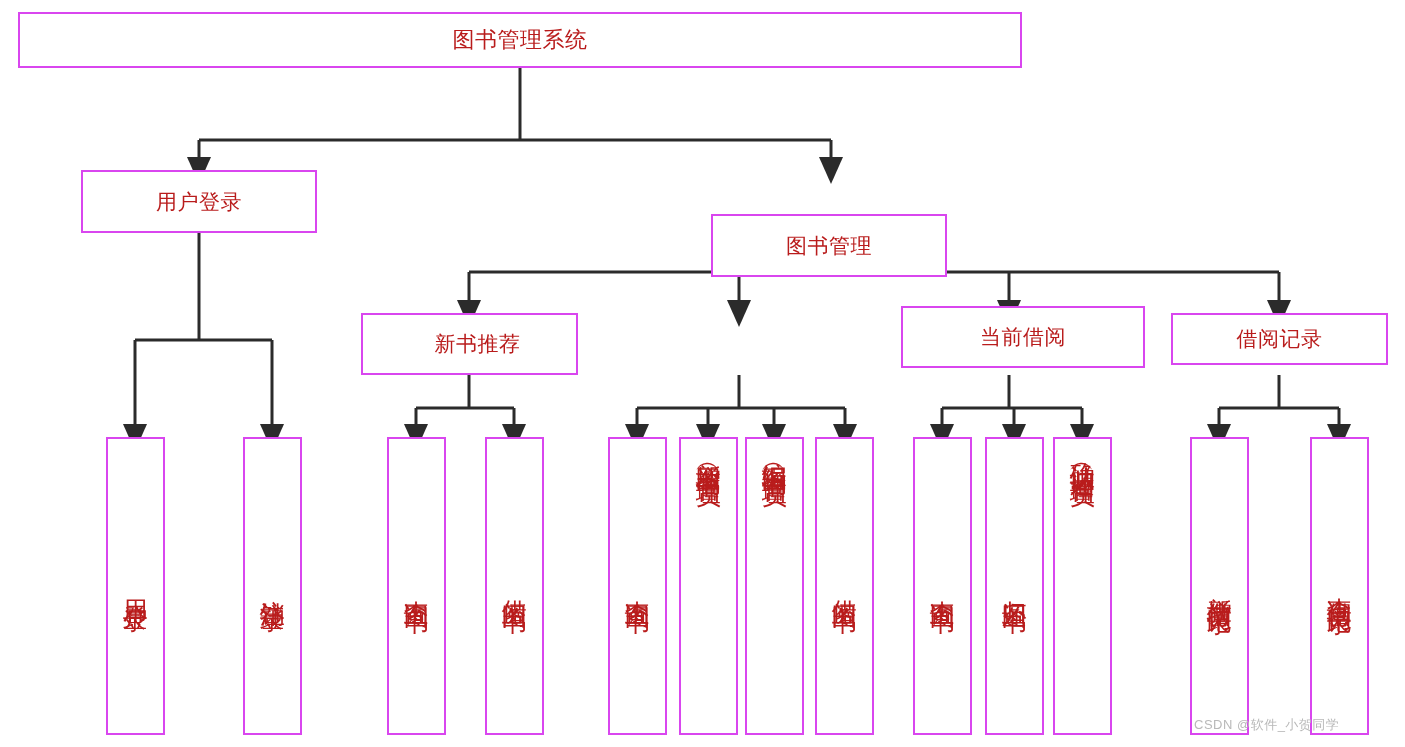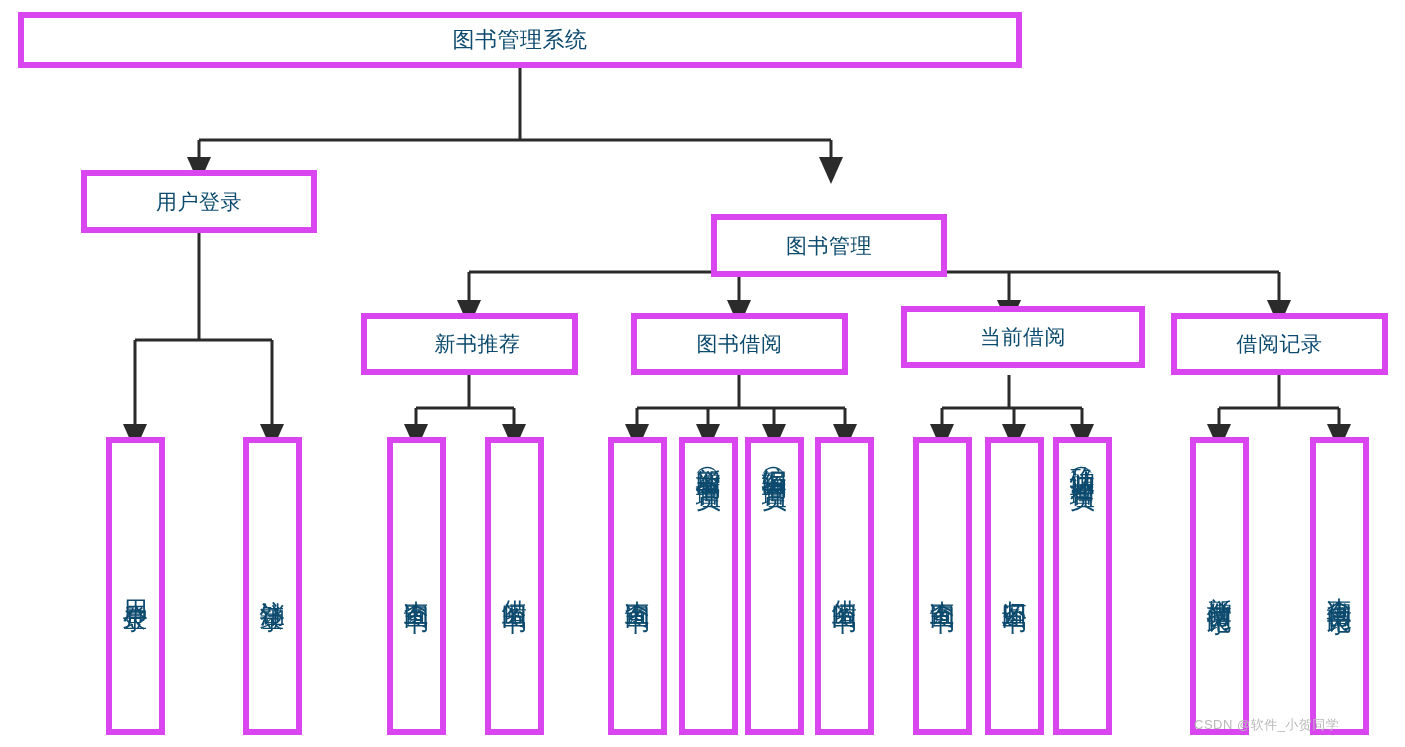--- a/index.html
+++ b/index.html
@@ -22,25 +22,25 @@
     left: 0;
     top: 0;
     width: 1405px;
     height: 747px;
     pointer-events: none;
   }
   .node {
     position: absolute;
     box-sizing: border-box;
     background: #ffffff;
-    border: 6px solid #d946ef;
+    border: 2px solid #d946ef;
     display: flex;
     align-items: center;
     justify-content: center;
-    color: #0c4a6e;
+    color: #b91c1c;
   }
   .node-h {
     font-size: 21px;
     letter-spacing: 0.5px;
     line-height: 1.1;
     white-space: nowrap;
   }
   .node-root {
     font-size: 22px;
   }
@@ -120,23 +120,22 @@
       <path d="M1339,408 L1339,427" marker-end="url(#arrow)"></path>
     </g>
   </svg>
 
   <div class="node node-h node-root" style="left:18px; top:12px; width:1004px; height:56px;">图书管理系统</div>
 
   <div class="node node-h" style="left:81px; top:170px; width:236px; height:63px;">用户登录</div>
   <div class="node node-h" style="left:711px; top:170px; width:236px; height:63px;margin-top:44px;">图书管理</div>
 
   <div class="node node-h" style="left:361px; top:313px; width:217px; height:62px;padding-left:16px;">新书推荐</div>
-  <div class="node node-h" style="left:631px; top:313px; width:217px; height:62px;">图书借阅</div>
   <div class="node node-h" style="left:901px; top:306px; width:244px; height:62px;text-align:center;">当前借阅</div>
-  <div class="node node-h" style="left:1171px; top:313px; width:217px; height:62px;">借阅记录</div>
+  <div class="node node-h" style="left:1171px; top:313px; width:217px; height:52px;">借阅记录</div>
 
   <div class="node node-v" style="left:106px; top:437px; width:59px; height:298px;">用户登录</div>
   <div class="node node-v" style="left:243px; top:437px; width:59px; height:298px;">注销登录</div>
 
   <div class="node node-v" style="left:387px; top:437px; width:59px; height:298px;">查询图书</div>
   <div class="node node-v" style="left:485px; top:437px; width:59px; height:298px;">借阅图书</div>
 
   <div class="node node-v" style="left:608px; top:437px; width:59px; height:298px;">查询图书</div>
   <div class="node node-v top-align" style="left:679px; top:437px; width:59px; height:298px;">新增图书（管理员）</div>
   <div class="node node-v top-align" style="left:745px; top:437px; width:59px; height:298px;">编辑图书（管理员）</div>

